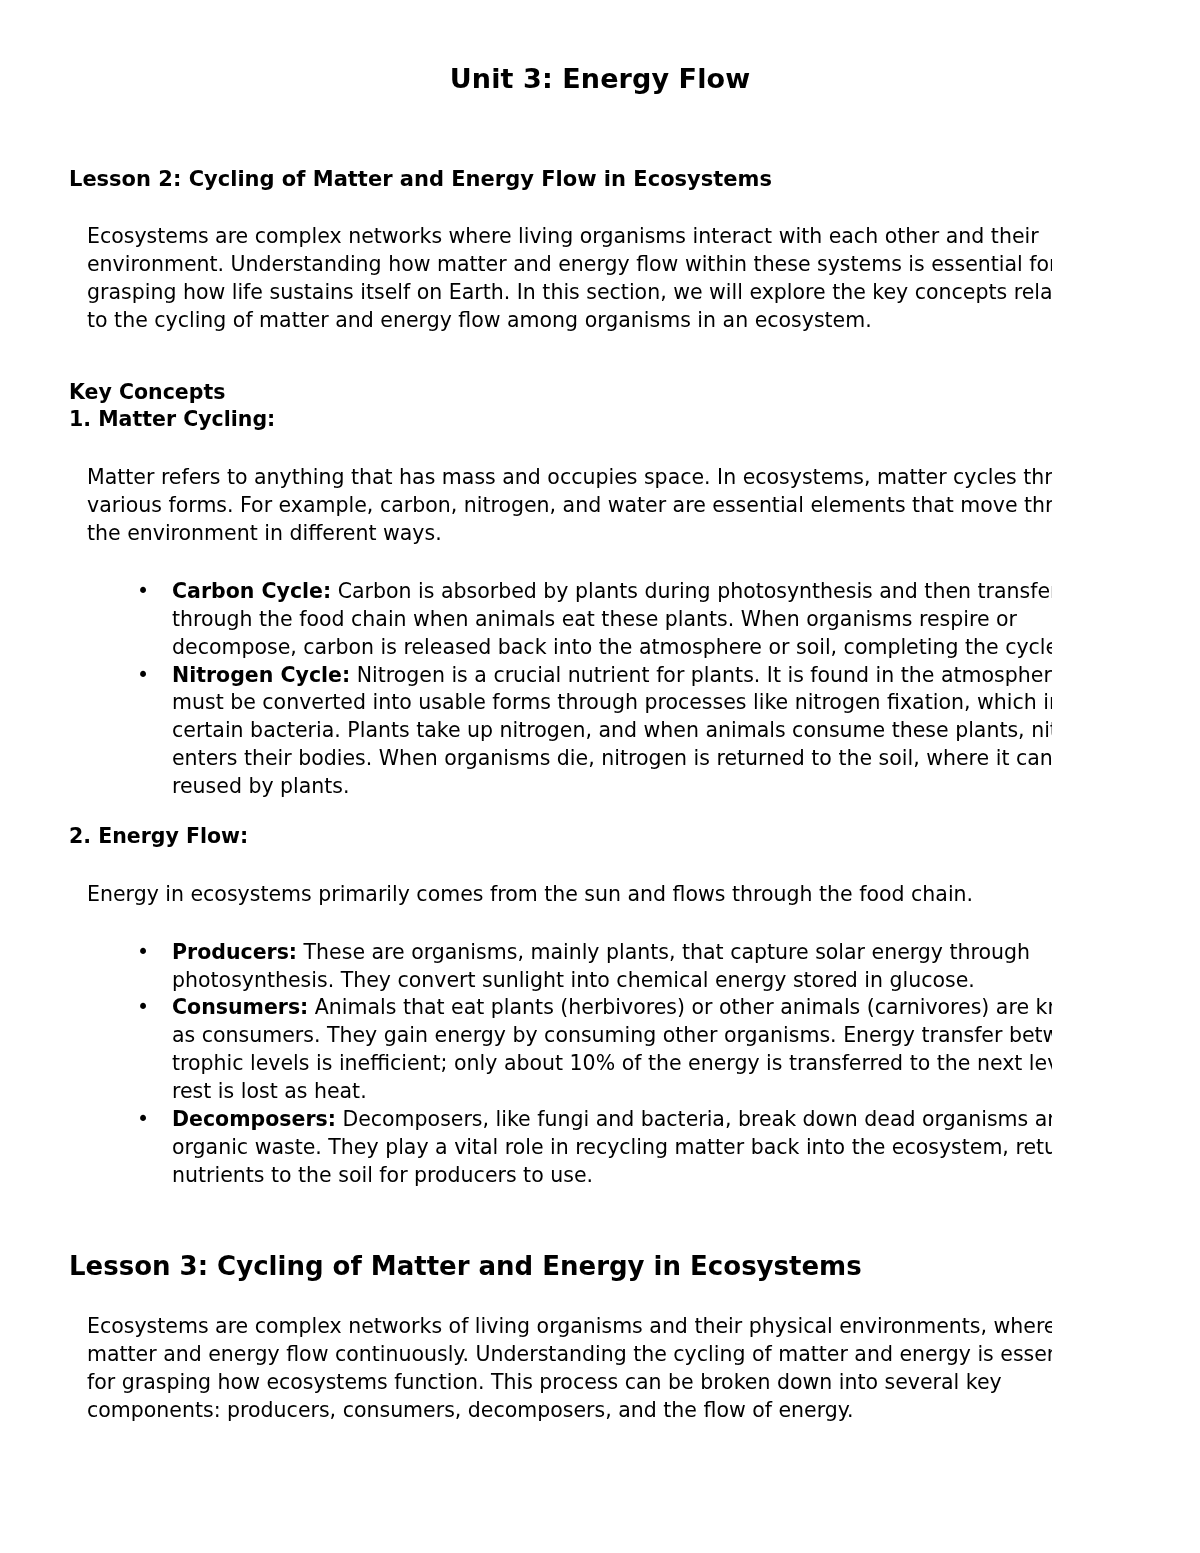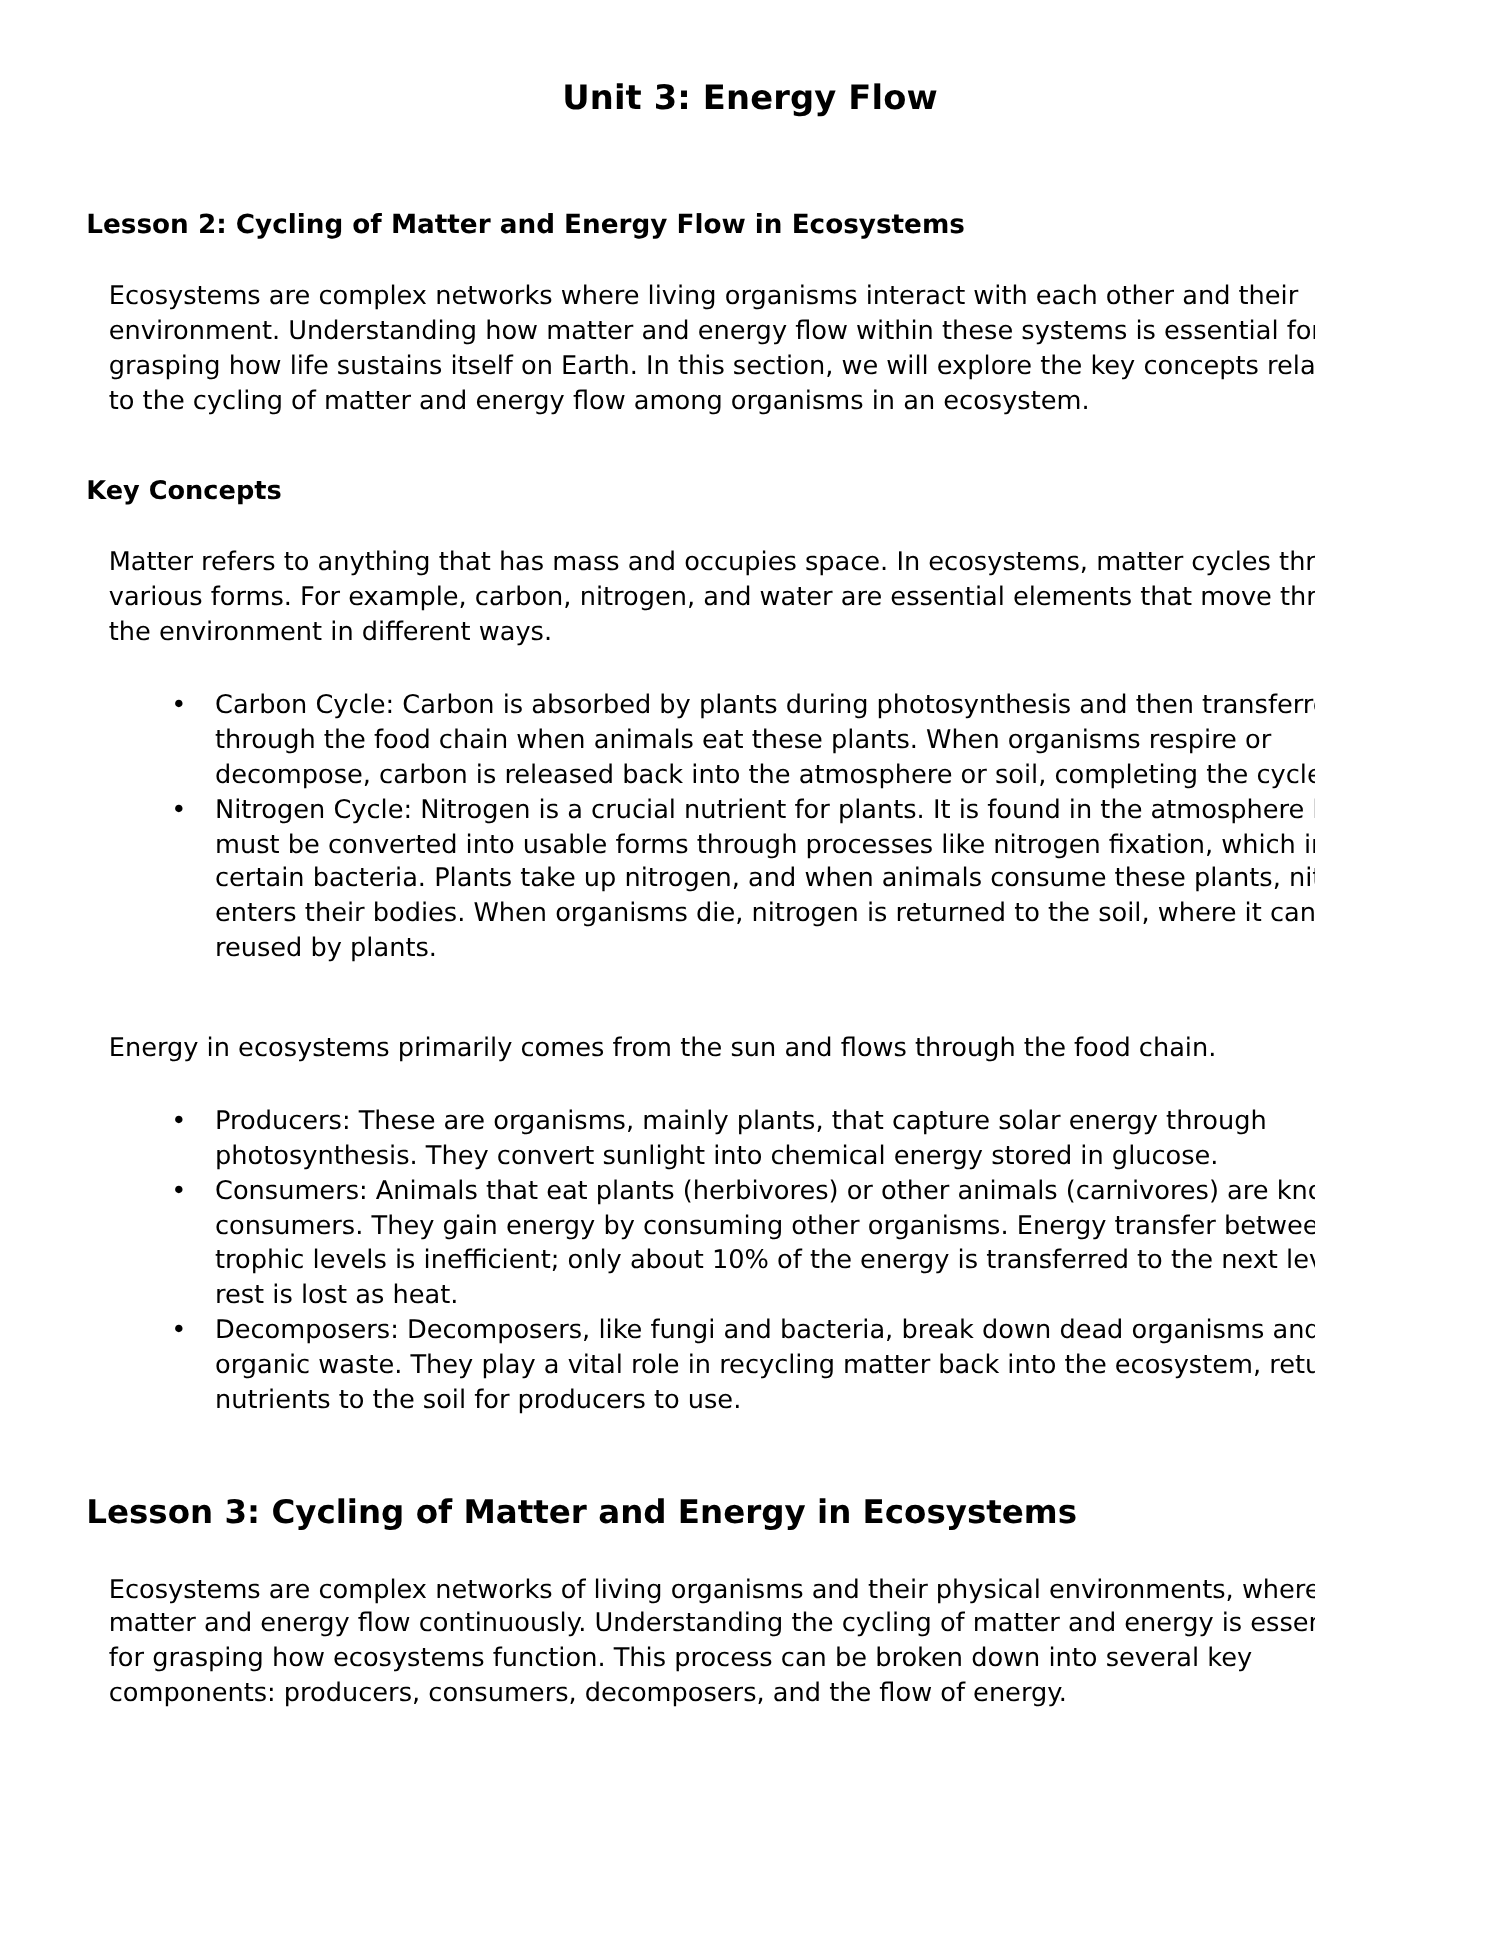--- a/index.html
+++ b/index.html
@@ -89,55 +89,57 @@
     margin: 0 0 0 0;
   }
   ul.bullets li .dot {
     position: absolute;
     left: 68px;
     top: 0;
     font-size: 20.5px;
     line-height: 1.36;
   }
   ul.bullets li b {
-    font-weight: normal;
+    font-weight: bold;
   }
 
   .gap-lg { height: 22px; }
 </style>
 </head>
 <body>
 
 <div class="page">
   <div class="content">
 
     <h1 class="doc-title">Unit 3: Energy Flow</h1>
 
     <h2 class="h-lesson2">Lesson 2: Cycling of Matter and Energy Flow in Ecosystems</h2>
 
     <p class="body">Ecosystems are complex networks where living organisms interact with each other and their environment. Understanding how matter and energy flow within these systems is essential for grasping how life sustains itself on Earth. In this section, we will explore the key concepts related to the cycling of matter and energy flow among organisms in an ecosystem.</p>
 
     <div class="h-sub spaced-top">Key Concepts</div>
 
+    <div class="h-sub tight">1. Matter Cycling:</div>
 
     <p class="body tight">Matter refers to anything that has mass and occupies space. In ecosystems, matter cycles through various forms. For example, carbon, nitrogen, and water are essential elements that move through the environment in different ways.</p>
 
     <ul class="bullets">
       <li>
         <span class="dot">•</span>
         <b>Carbon Cycle:</b><span> Carbon is absorbed by plants during photosynthesis and then transferred through the food chain when animals eat these plants. When organisms respire or decompose, carbon is released back into the atmosphere or soil, completing the cycle.</span>
       </li>
       <li>
         <span class="dot">•</span>
         <b>Nitrogen Cycle:</b><span> Nitrogen is a crucial nutrient for plants. It is found in the atmosphere but must be converted into usable forms through processes like nitrogen fixation, which involves certain bacteria. Plants take up nitrogen, and when animals consume these plants, nitrogen enters their bodies. When organisms die, nitrogen is returned to the soil, where it can be reused by plants.</span>
       </li>
     </ul>
 
     <div class="gap-lg"></div>
 
+    <div class="h-sub">2. Energy Flow:</div>
 
     <p class="body tight">Energy in ecosystems primarily comes from the sun and flows through the food chain.</p>
 
     <ul class="bullets">
       <li>
         <span class="dot">•</span>
         <b>Producers:</b><span> These are organisms, mainly plants, that capture solar energy through photosynthesis. They convert sunlight into chemical energy stored in glucose.</span>
       </li>
       <li>
         <span class="dot">•</span>

